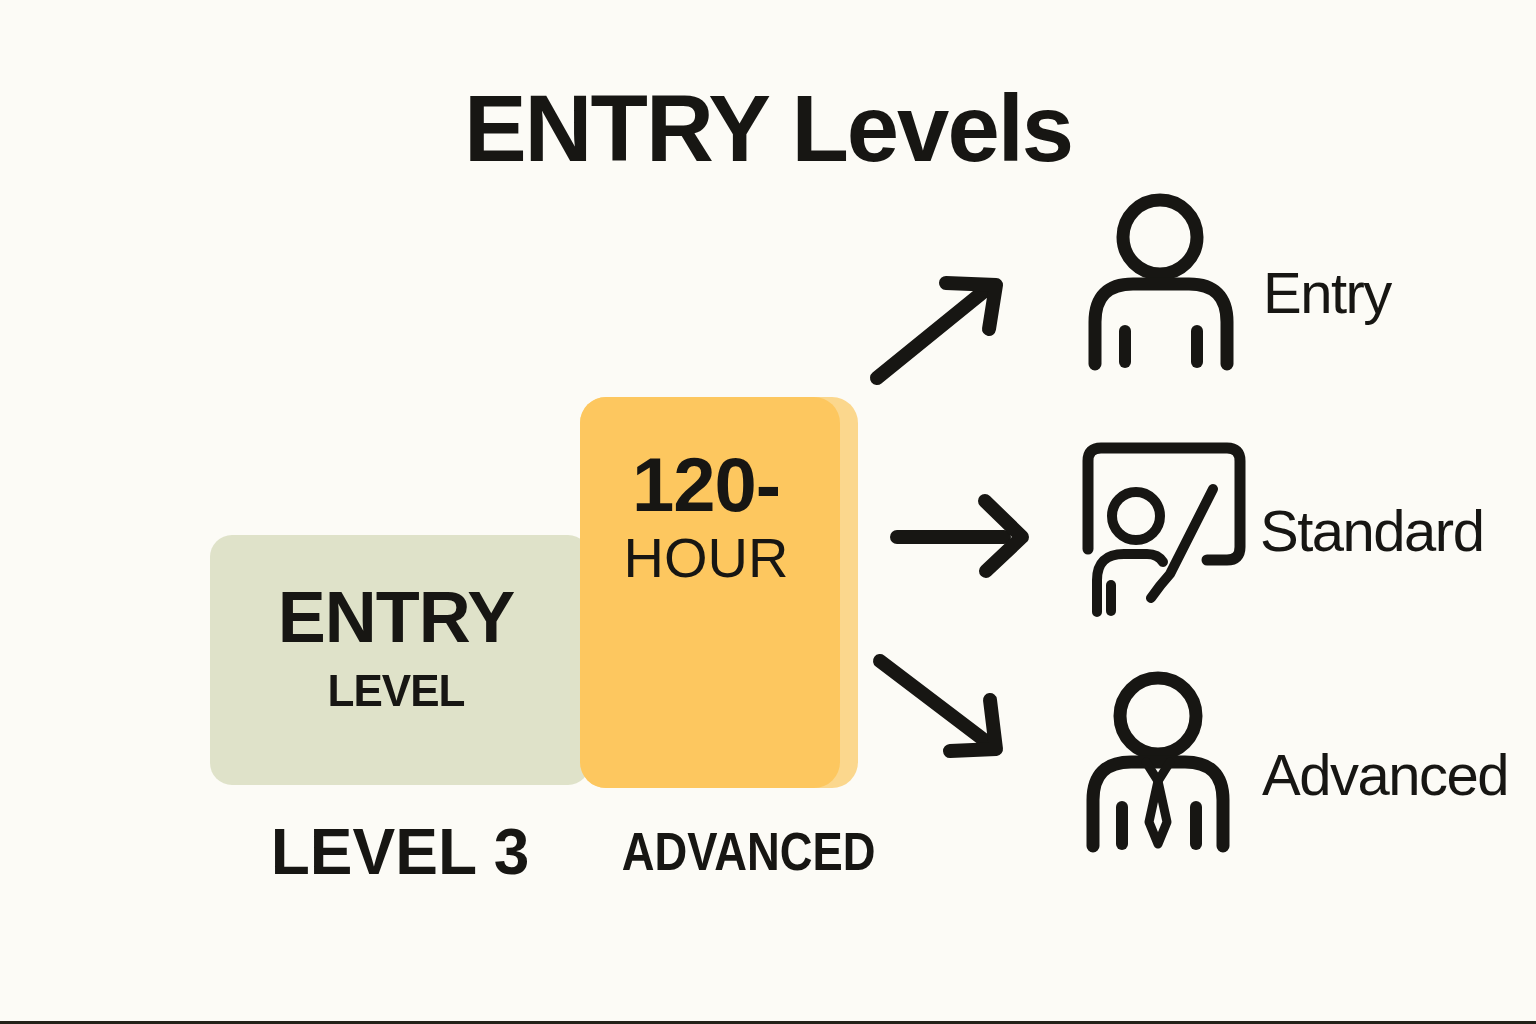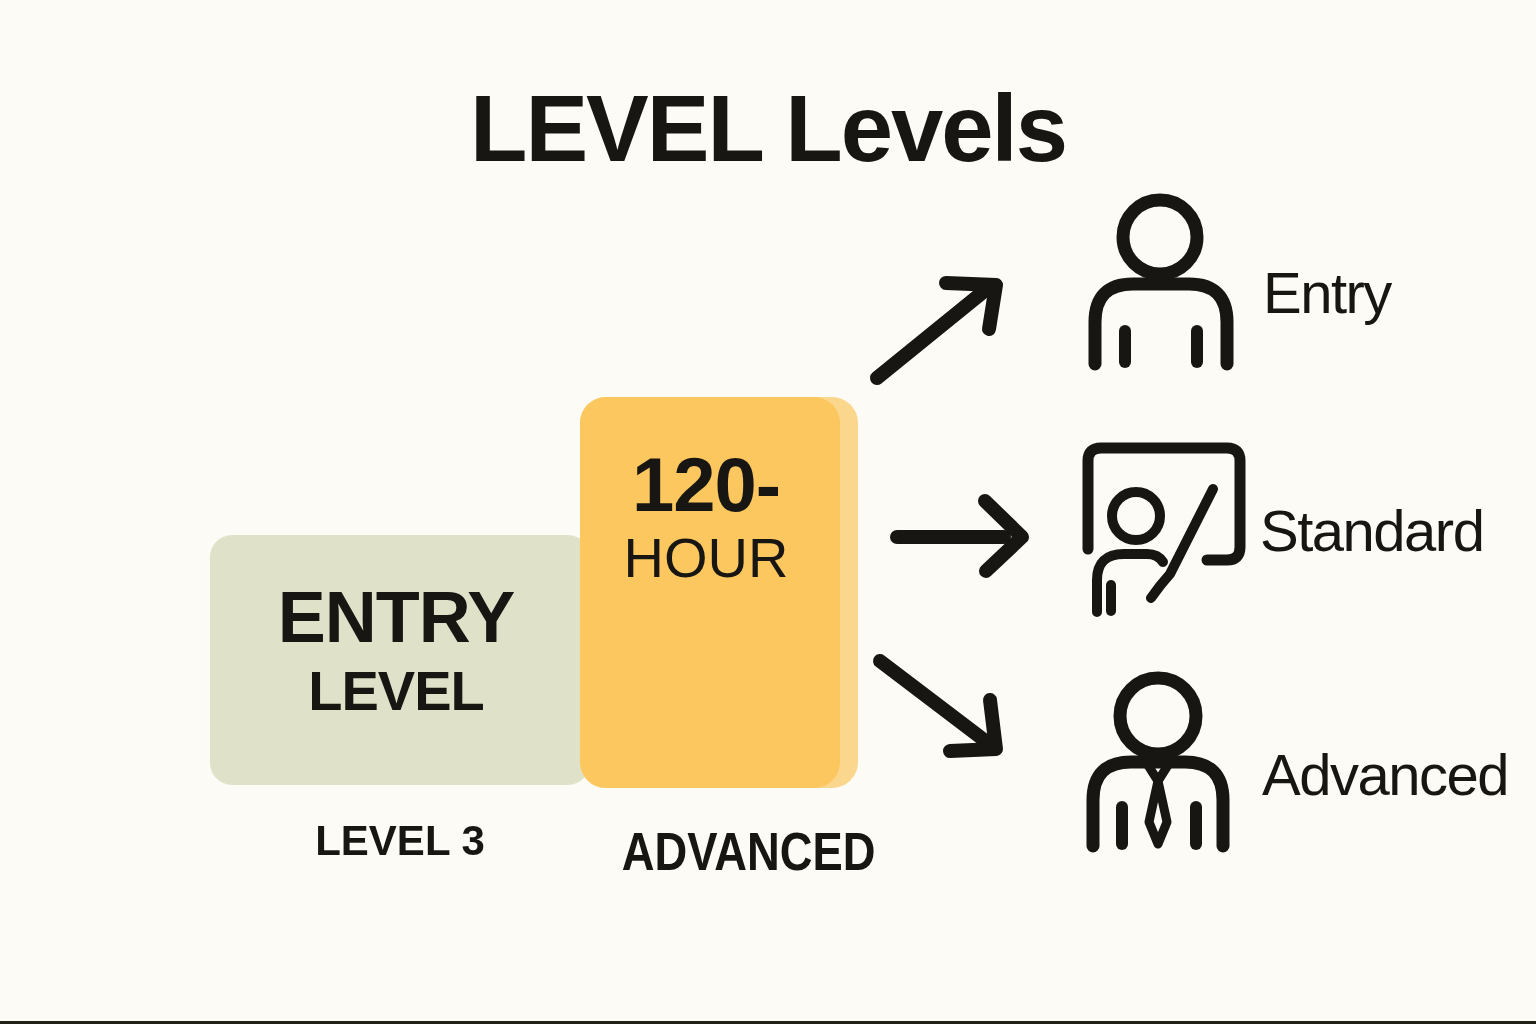--- a/index.html
+++ b/index.html
@@ -27,47 +27,47 @@
     background:#FBD78D;border-radius:26px;z-index:2;
   }
   .block-hour{
     left:580px;top:397px;width:260px;height:391px;
     background:#FDC75F;border-radius:26px;z-index:3;
   }
 
   
   .entry-text{left:210px;top:578px;width:372px;text-align:center;z-index:4;}
   .entry-text .l1{font-size:72px;font-weight:700;line-height:78px;letter-spacing:-1px;}
-  .entry-text .l2{font-size:56px;font-weight:700;line-height:70px;letter-spacing:-1px;}
+  .entry-text .l2{font-size:44px;font-weight:700;line-height:70px;letter-spacing:-1px;}
   .hour-text{left:580px;top:443px;width:252px;text-align:center;z-index:4;}
   .hour-text .l1{font-size:76px;font-weight:700;line-height:84px;letter-spacing:-1px;}
   .hour-text .l2{font-size:56px;font-weight:400;line-height:62px;letter-spacing:0px;}
 
   
   .caption{font-weight:700;line-height:1;text-align:center;z-index:4;}
-  .caption-level3{left:210px;top:820px;width:380px;font-size:42px;}
+  .caption-level3{left:210px;top:820px;width:380px;font-size:64px;}
   .caption-advanced{left:600px;top:824px;width:272px;font-size:54px;transform:scaleX(.84);transform-origin:50% 50%;}
 
   
   .level-label{font-size:58px;font-weight:400;line-height:1;letter-spacing:-1.5px;z-index:4;}
   .label-entry{left:1263px;top:264px;}
   .label-standard{left:1260px;top:502px;text-align:right;}
   .label-advanced{left:1262px;top:746px;}
 
   
   .overlay{left:0;top:0;z-index:5;}
   .stroke{stroke:#171613;fill:none;stroke-linecap:round;stroke-linejoin:round;}
 
   
   .bottom-line{left:0;bottom:0;width:1536px;height:3px;background:#232219;z-index:6;}
 </style>
 </head>
 <body>
 
-<div class="abs title">LEVEL Levels</div>
+<div class="abs title">ENTRY Levels</div>
 
 <div class="abs block-entry"></div>
 <div class="abs block-hour-edge"></div>
 <div class="abs block-hour"></div>
 
 <div class="abs entry-text">
   <div class="l1">ENTRY</div>
   <div class="l2">LEVEL</div>
 </div>
 

